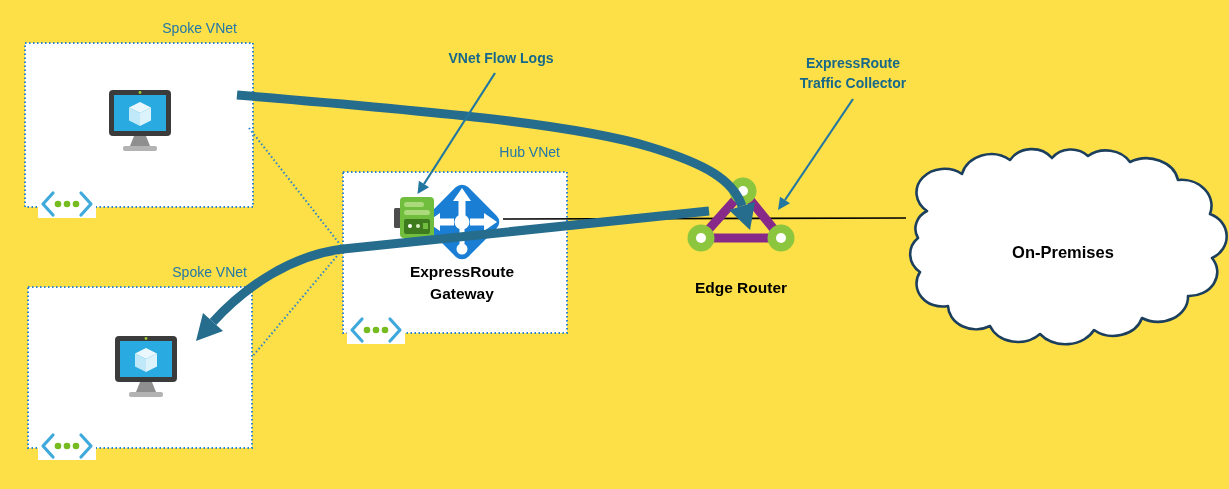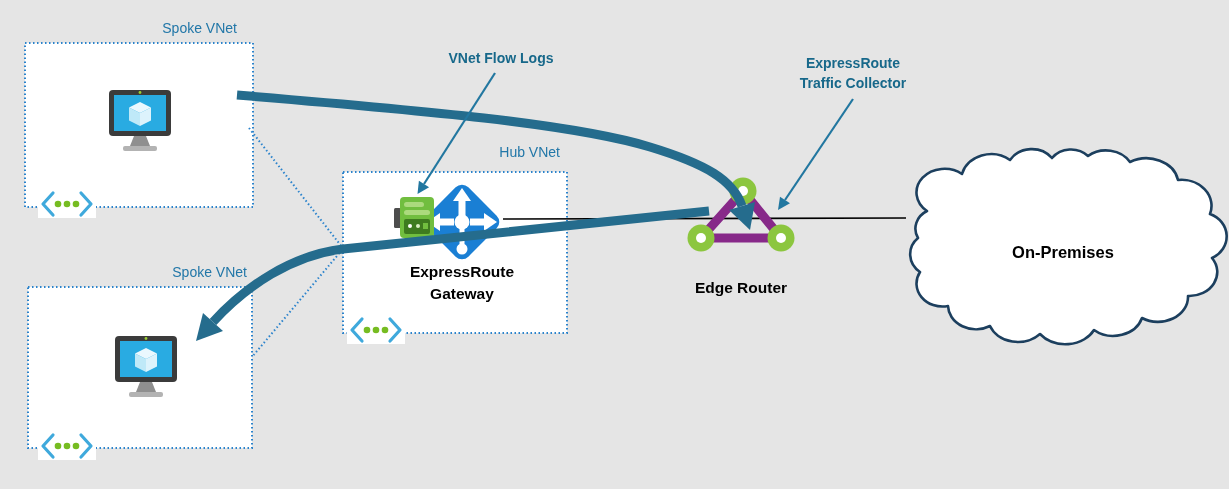--- a/index.html
+++ b/index.html
@@ -1,17 +1,17 @@
 <!DOCTYPE html>
 <html><head>
 <meta charset="utf-8">
 <style>
   html,body{margin:0;padding:0;background:#ffffff;}
   body{font-family:"Liberation Sans", sans-serif;}
-  .canvas{position:relative;width:1229px;height:489px;background:#e5e5e5;overflow:hidden;}
+  .canvas{position:relative;width:1229px;height:489px;background:#fde047;overflow:hidden;}
   svg{position:absolute;top:0;left:0;}
   text{font-family:"Liberation Sans", sans-serif;}
   .vnet-label{font-size:14px;font-weight:400;}
   .annot-label{font-size:14px;font-weight:700;}
   .node-label{font-size:15.5px;font-weight:700;fill:#000000;}
   .onprem-label{font-size:16.5px;font-weight:700;fill:#000000;}
 </style>
 </head>
 <body>
 

